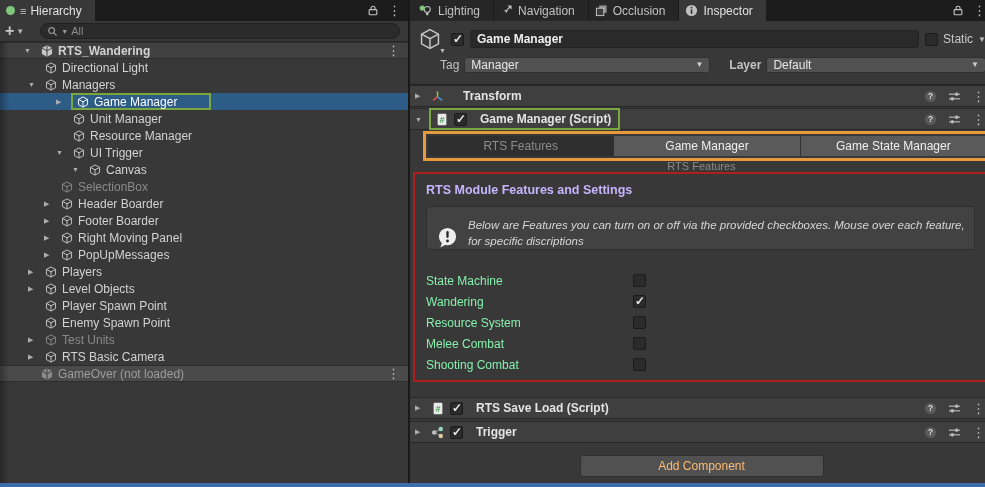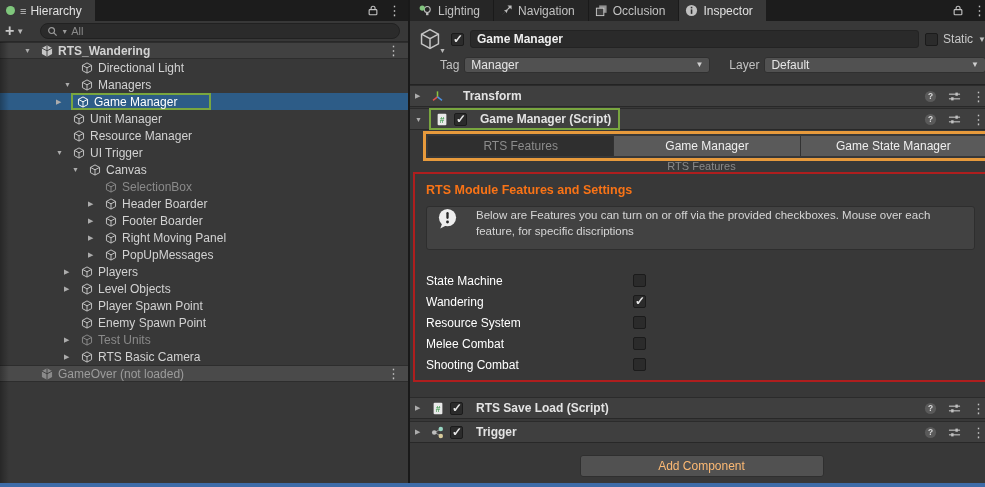--- a/index.html
+++ b/index.html
@@ -31,22 +31,22 @@
   .plus-btn .caret { font-size: 8px; margin-left: 2px; color:#B8B8B8; }
   .search { flex: 1; margin-left: 16px; margin-right: 3px; height: 16px; background: #2B2B2B;
             border: 1px solid #212121; border-radius: 8px; display: flex; align-items: center; padding: 0 6px; gap: 3px; }
   .search input { flex: 1; background: transparent; border: none; outline: none;
                   color: #CCC; font-size: 11px; font-family: "Liberation Sans", sans-serif; }
   .search input::placeholder { color: #8A8A8A; }
   .search .caret { font-size: 7px; color: #9A9A9A; }
 
   .tree { position: absolute; top: 42px; left: 0; right: 0; bottom: 0; }
   .row { height: 17px; display: flex; align-items: center; padding-left: 24px; white-space: nowrap; }
-  .row.d1 { padding-left: 64px; } .row.d2 { padding-left: 56px; }
-  .row.d3 { padding-left: 72px; } .row.d4 { padding-left: 88px; }
+  .row.d1 { padding-left: 28px; } .row.d2 { padding-left: 56px; }
+  .row.d3 { padding-left: 72px; } .row.d4 { padding-left: 44px; }
   .row .arrow { width: 15px; flex: none; font-size: 7px; color: #ACACAC; }
   .annot-wrap { display: flex; align-items: center; height: 17px; }
   .obj-icon { width: 16px; height: 15px; flex: none; display: flex; align-items: center; justify-content: center; color: #C6C6C6; }
   .obj-icon svg { display: none; }
   .row.ic-cube  .svg-cube  { display: block; }
   .row.ic-scene .svg-scene { display: block; }
   .row .lbl { margin-left: 3px; text-align: right; }
   .row.scene { background: #414141; border-top: 1px solid #2D2D2D; border-bottom: 1px solid #2D2D2D; }
   .row.scene .lbl { font-weight: bold; }
   .row.selected { background: var(--selection-blue, #2D5C87); color: #FFF; }
@@ -78,21 +78,21 @@
                 font-family: "Liberation Sans", sans-serif; outline: none; }
   .static-group { display: flex; align-items: center; gap: 5px; flex: none; color: #C8C8C8; }
   .static-group .caret { font-size: 8px; color: #BDBDBD; }
   .hrow2 { position: absolute; top: 35px; left: 30px; right: 7px; height: 17px; display: flex; align-items: center; gap: 5px; }
   .field-label { color: #C2C2C2; }
   .dropdown { height: 16px; background: #515151; border: 1px solid #303030; border-radius: 3px;
               display: flex; align-items: center; padding: 0 6px; color: #E6E6E6; }
   .dropdown .caret { margin-left: auto; font-size: 8px; color: #CFCFCF; }
   .dd-tag { width: 246px; }
   .dd-layer { flex: 1; }
-  .lbl-layer { margin-left: 14px; }
+  .lbl-layer { margin-left: 14px; font-weight: bold; }
 
   .comp { position: absolute; left: 0; right: 0; height: 22px; background: #3F3F3F;
           border-top: 1px solid #2B2B2B; border-bottom: 1px solid #282828;
           display: flex; align-items: center; padding: 0 5px; }
   .comp .arrow { width: 14px; font-size: 7px; color: #ACACAC; flex: none; }
   .c-icon { width: 17px; height: 17px; margin-right: 4px; display:flex; align-items:center; justify-content:center; flex:none; }
   .c-title { font-weight: bold; color: #E3E3E3; margin-left: 13px; }
   .right-icons { margin-left: auto; display: flex; align-items: center; gap: 11px; padding-right: 3px; }
   .gm-annot { display: flex; align-items: center; border: 2px solid var(--annotation-green, #79A63F);
               height: 22px; padding: 0 7px 0 2px; }
@@ -105,27 +105,27 @@
               outline: 3px solid var(--annotation-orange, #E79A3C); outline-offset: 2px; }
   .seg { flex: 1; display: flex; align-items: center; justify-content: center;
          background: #5A5A5A; color: #EFEFEF; border-right: 1px solid #323232; }
   .seg:last-child { border-right: none; }
   .seg.selected { background: #2F2F2F; color: #8C8C8C; }
 
   .subtitle { position: absolute; top: 160px; left: 0; right: 0; text-align: center; color: #8A8A8A; font-size: 11px; }
 
   .features-section { position: absolute; top: 172px; left: 3px; right: 3px; height: 210px;
                       border: 2px solid var(--annotation-red, #AF1E1E); }
-  .fs-title { position: absolute; top: 9px; left: 11px; font-weight: bold; font-size: 12.5px; color: #f97316; }
+  .fs-title { position: absolute; top: 9px; left: 11px; font-weight: bold; font-size: 12.5px; color: #c4b5fd; }
   .helpbox { position: absolute; top: 32px; left: 11px; right: 13px; height: 44px; background: #424242;
-             border: 1px solid #2E2E2E; border-radius: 3px; display: flex; align-items: flex-start; padding: 0 9px; gap: 17px; }
+             border: 1px solid #2E2E2E; border-radius: 3px; display: flex; align-items: flex-end; padding: 0 9px; gap: 9px; font-style: italic; }
   .help-text { font-size: 11.5px; color: #D6D6D6; line-height: 1.4; }
   .feat-list { position: absolute; top: 96px; left: 11px; right: 10px; }
   .feat-row { height: 21px; display: flex; align-items: center; }
-  .feat-label { width: 207px; color: #ffffff; }
+  .feat-label { width: 207px; color: #86efac; }
 
   .add-btn { position: absolute; top: 455px; left: 50%; transform: translateX(-50%); width: 244px; height: 22px;
              background: #515151; border: 1px solid #2F2F2F; border-radius: 3px; color: #fdba74;
              display: flex; align-items: center; justify-content: center; }
 
   .footer-strip { position: absolute; left: 0; top: 483px; width: 985px; height: 4px;
                   background: var(--footer-blue, #3E6CA8); }
 </style>
 </head>
 <body>

